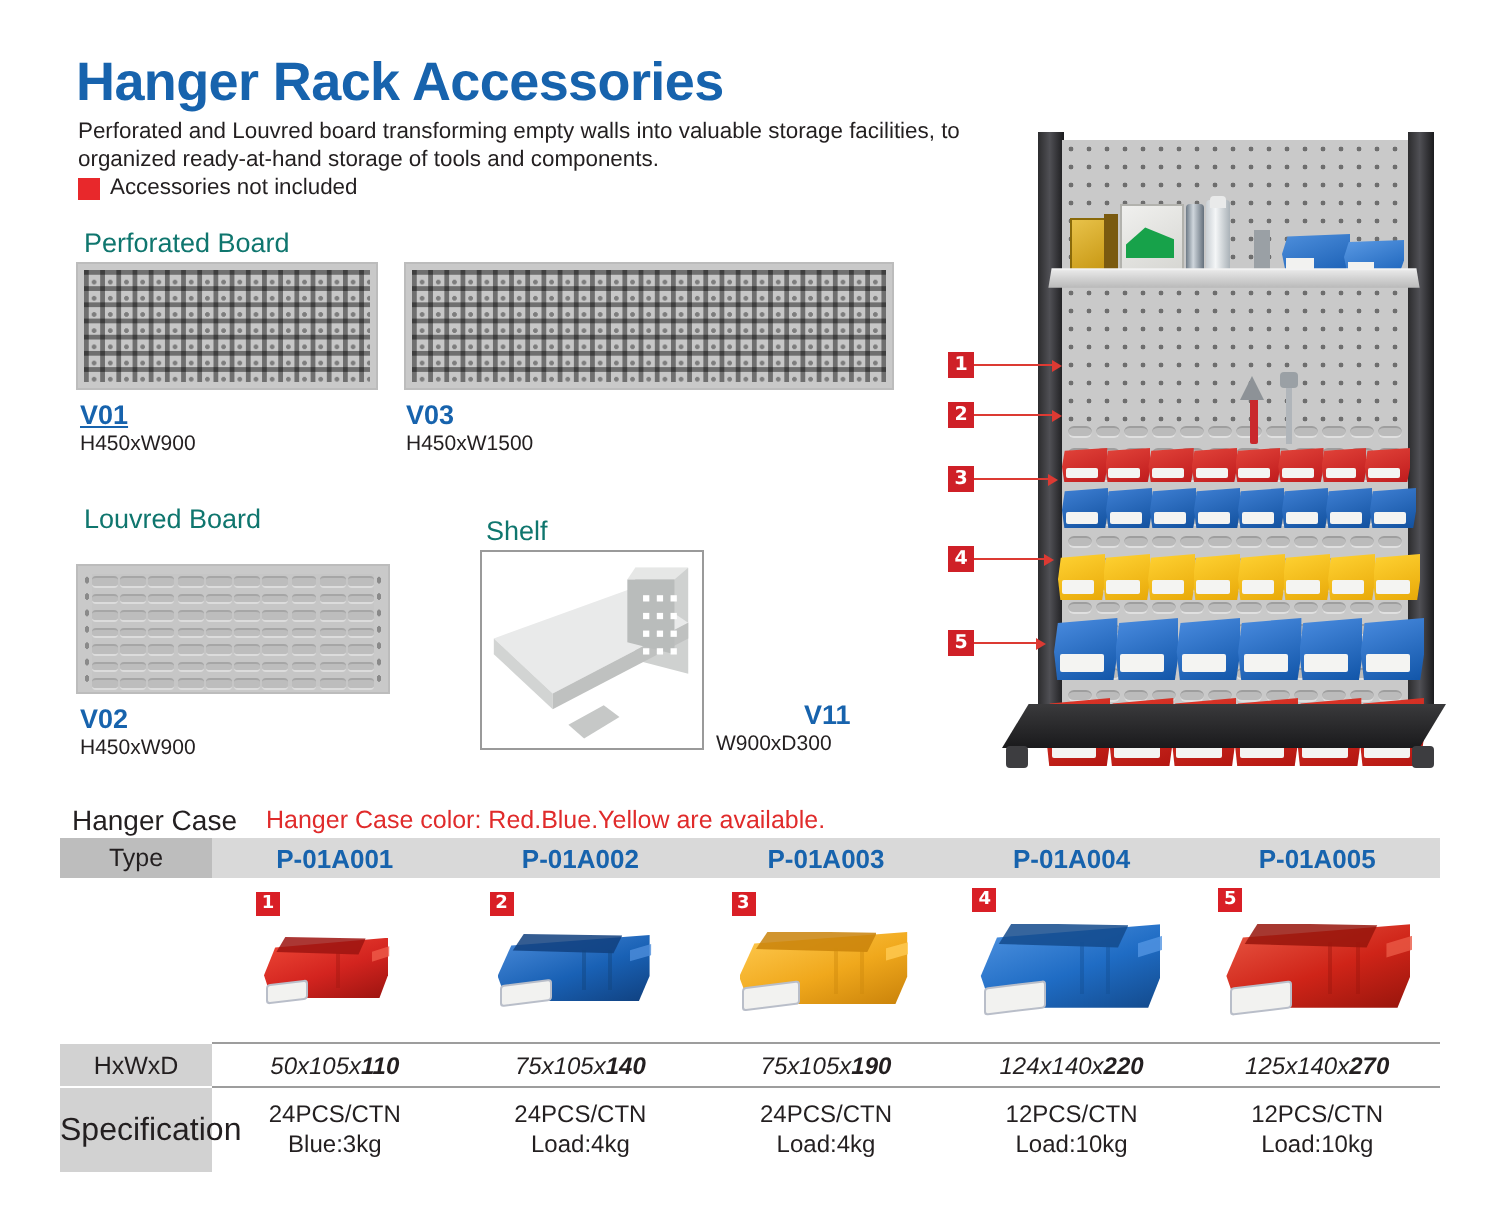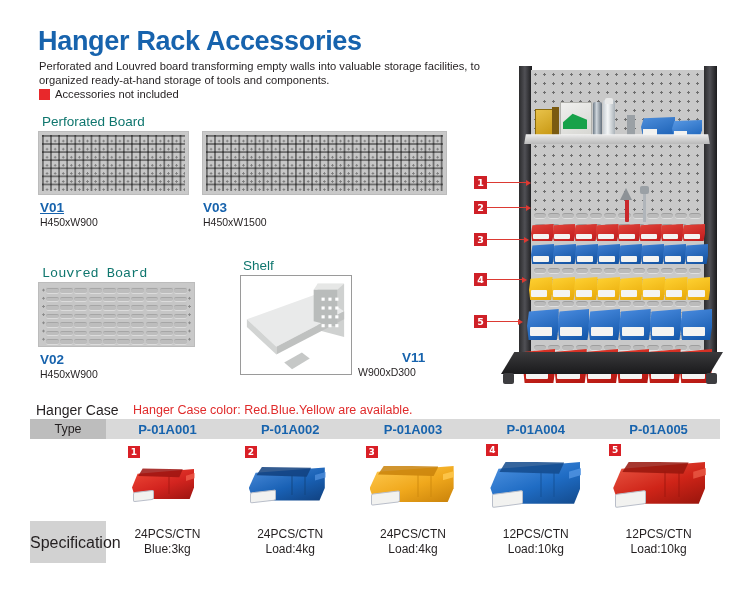--- a/index.html
+++ b/index.html
@@ -56,21 +56,21 @@
     line-height: 11px;
   }
 
   
   .sec-head {
     position: absolute;
     font-size: 13.5px;
     color: #0f766e;
   }
   #label-perforated { left: 42px; top: 114px; }
-  #label-louvred    { left: 42px; top: 266px; font-family: Liberation Mono, monospace; }
+  #label-louvred    { left: 42px; top: 252px; }
   #label-shelf      { left: 243px; top: 258px; }
 
   .board {
     position: absolute;
     background: #c9c9c9;
     border: 1px solid #bcbcbc;
     box-sizing: border-box;
     overflow: hidden;
   }
   
@@ -630,20 +630,28 @@
             <div class="mouth" style="background:#97150c;"></div>
             <div class="lip" style="background:#ea5a46;"></div>
             <div class="rib" style="left:55%;background:#9e170d;"></div>
             <div class="rib" style="left:70%;background:#9e170d;"></div>
             <div class="label-plate"></div>
           </div>
         </div>
       </td>
     </tr>
 
+    <tr class="dim-row">
+      <td class="rowlabel">HxWxD</td>
+      <td class="dim-val"><span>50x105x</span><span class="dim-bold">110</span></td>
+      <td class="dim-val"><span>75x105x</span><span class="dim-bold">140</span></td>
+      <td class="dim-val"><span>75x105x</span><span class="dim-bold">190</span></td>
+      <td class="dim-val"><span>124x140x</span><span class="dim-bold">220</span></td>
+      <td class="dim-val"><span>125x140x</span><span class="dim-bold">270</span></td>
+    </tr>
 
     <tr class="spec-row">
       <td class="rowlabel">Specification</td>
       <td>
           <div>24PCS/CTN</div>
           <div>Blue:3kg</div>
         </td>
       <td>
           <div>24PCS/CTN</div>
           <div>Load:4kg</div>

